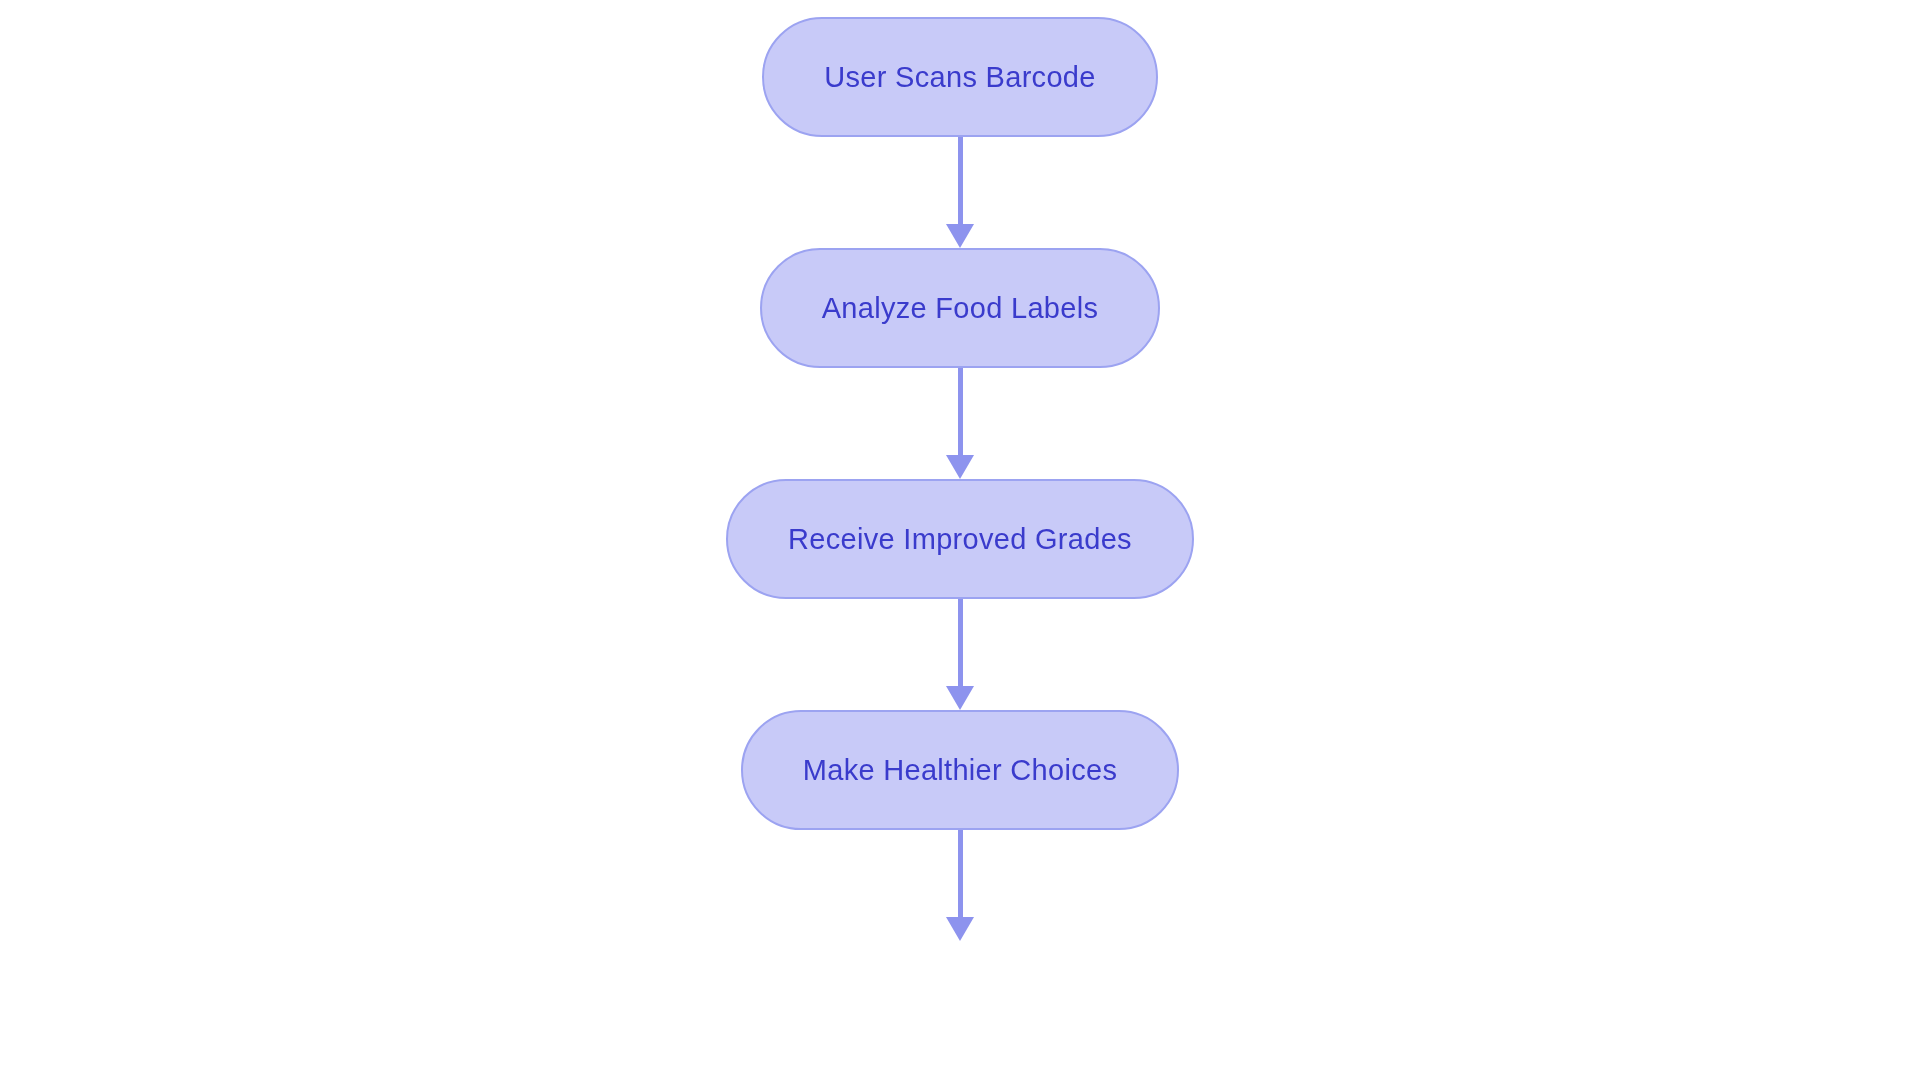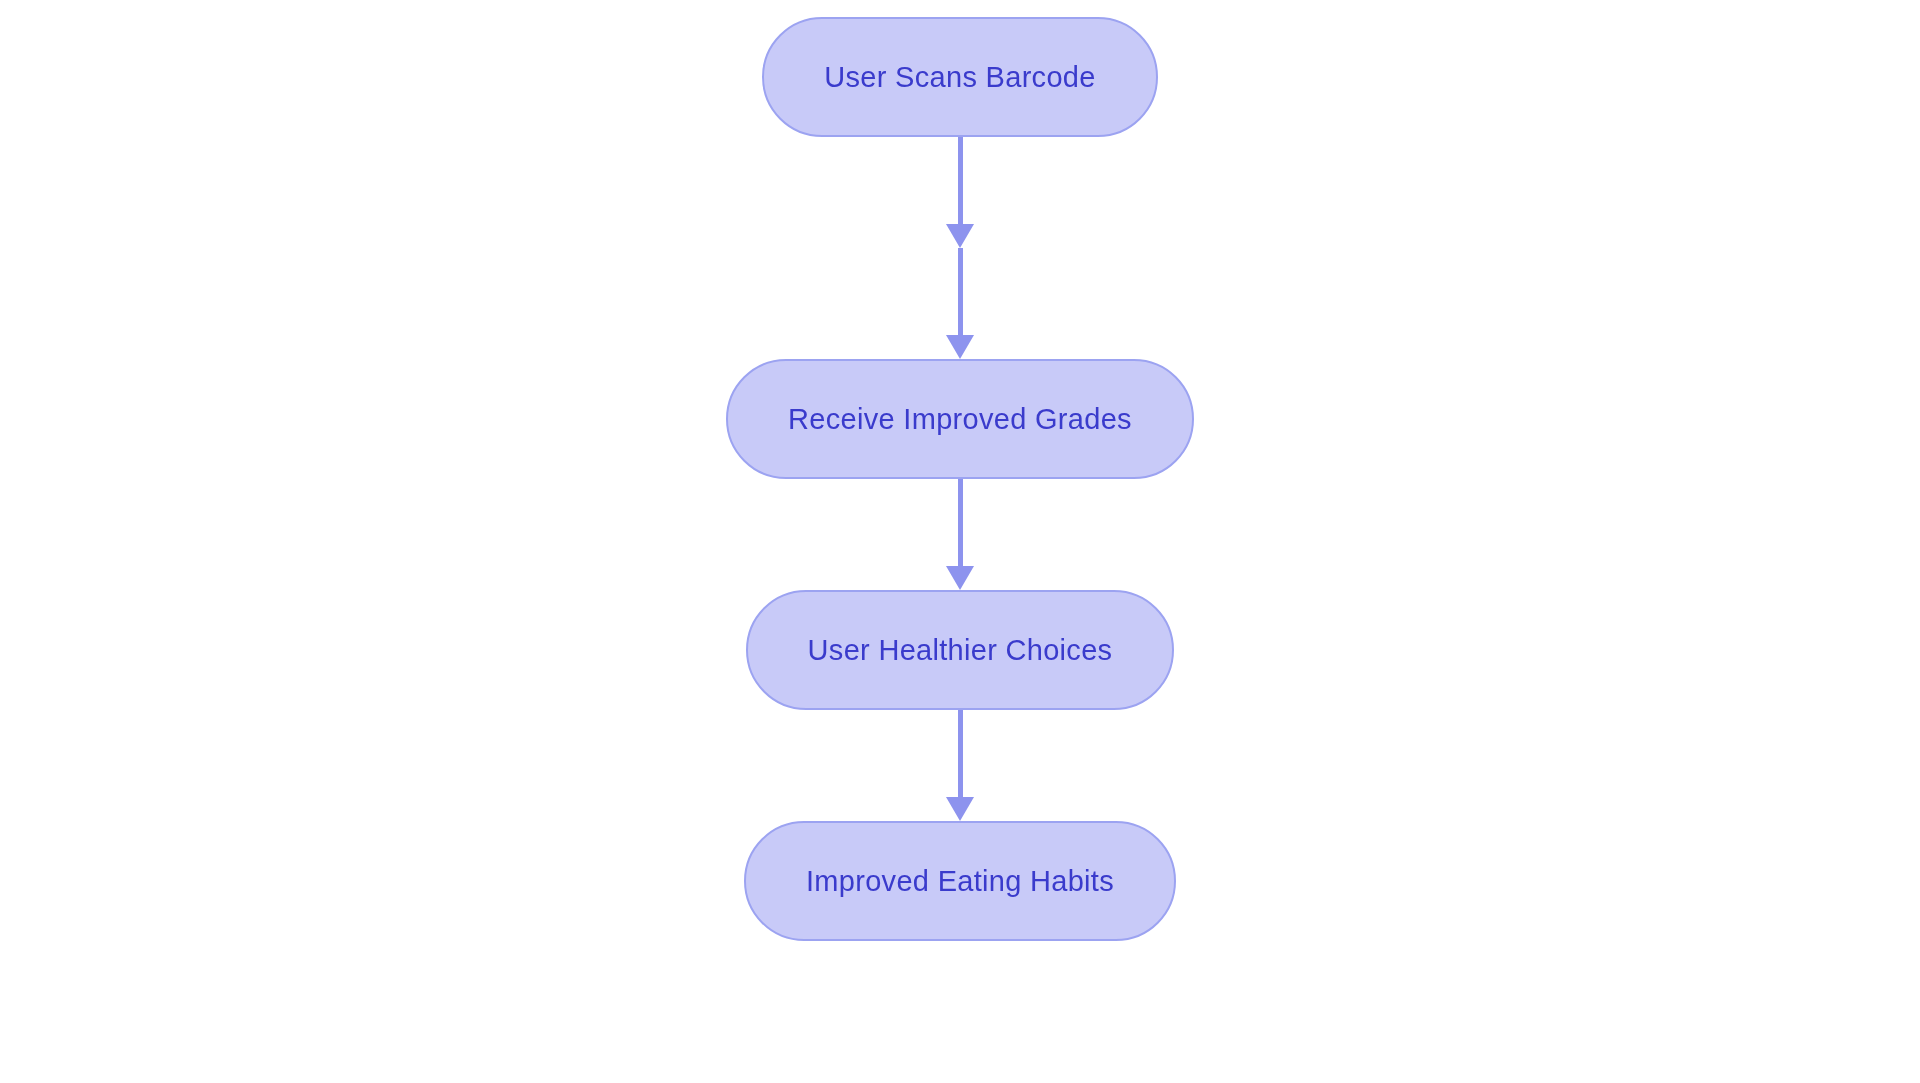--- a/index.html
+++ b/index.html
@@ -73,42 +73,42 @@
 
     <div class="node">
       <span class="node-label">User Scans Barcode</span>
     </div>
 
     <div class="arrow">
       <div class="arrow-stem"></div>
       <div class="arrow-head"></div>
     </div>
 
+    <div class="node">
+      <span class="node-label">Analyze Food Labels</span>
+    </div>
 
     <div class="arrow">
       <div class="arrow-stem"></div>
       <div class="arrow-head"></div>
     </div>
 
     <div class="node">
       <span class="node-label">Receive Improved Grades</span>
     </div>
 
     <div class="arrow">
       <div class="arrow-stem"></div>
       <div class="arrow-head"></div>
     </div>
 
     <div class="node">
-      <span class="node-label">User Healthier Choices</span>
+      <span class="node-label">Make Healthier Choices</span>
     </div>
 
     <div class="arrow">
       <div class="arrow-stem"></div>
       <div class="arrow-head"></div>
     </div>
 
-    <div class="node">
-      <span class="node-label">Improved Eating Habits</span>
-    </div>
 
   </div>
 </div>
 
 </body></html>

